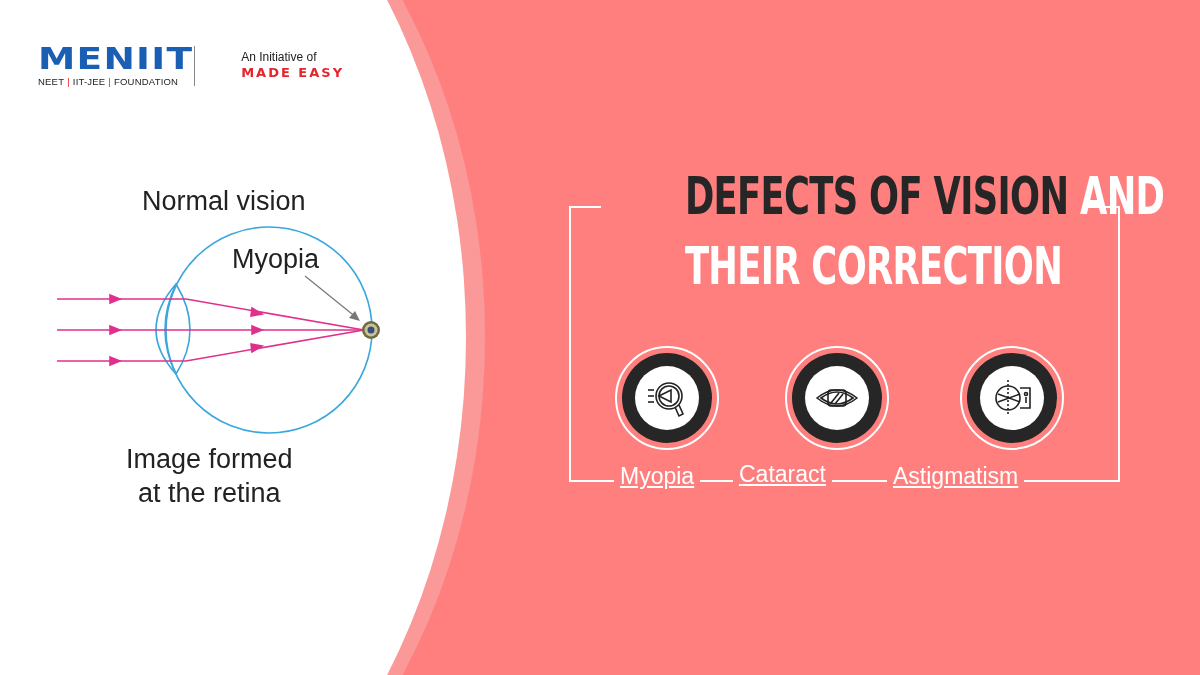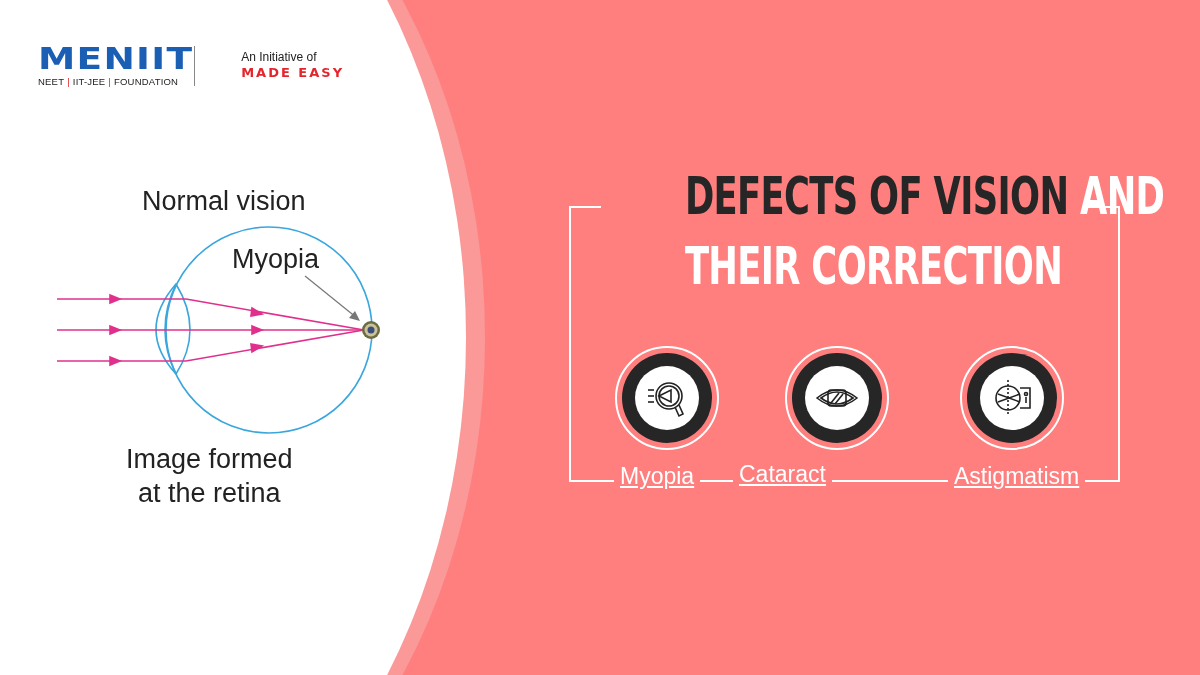--- a/index.html
+++ b/index.html
@@ -135,13 +135,13 @@
         <circle cx="36" cy="18" r="1.5"></circle>
             <line x1="36" y1="21" x2="36" y2="27"></line>
       </g>
     </svg>
   </div>
     </div>
 </div>
 
 <div class="label" style="left:614px;">Myopia</div>
 <div class="label" style="left:733px;top:461px;">Cataract</div>
-<div class="label" style="left:948px;">Astigmatism</div>
+<div class="label" style="left:887px;">Astigmatism</div>
 
 </body></html>

